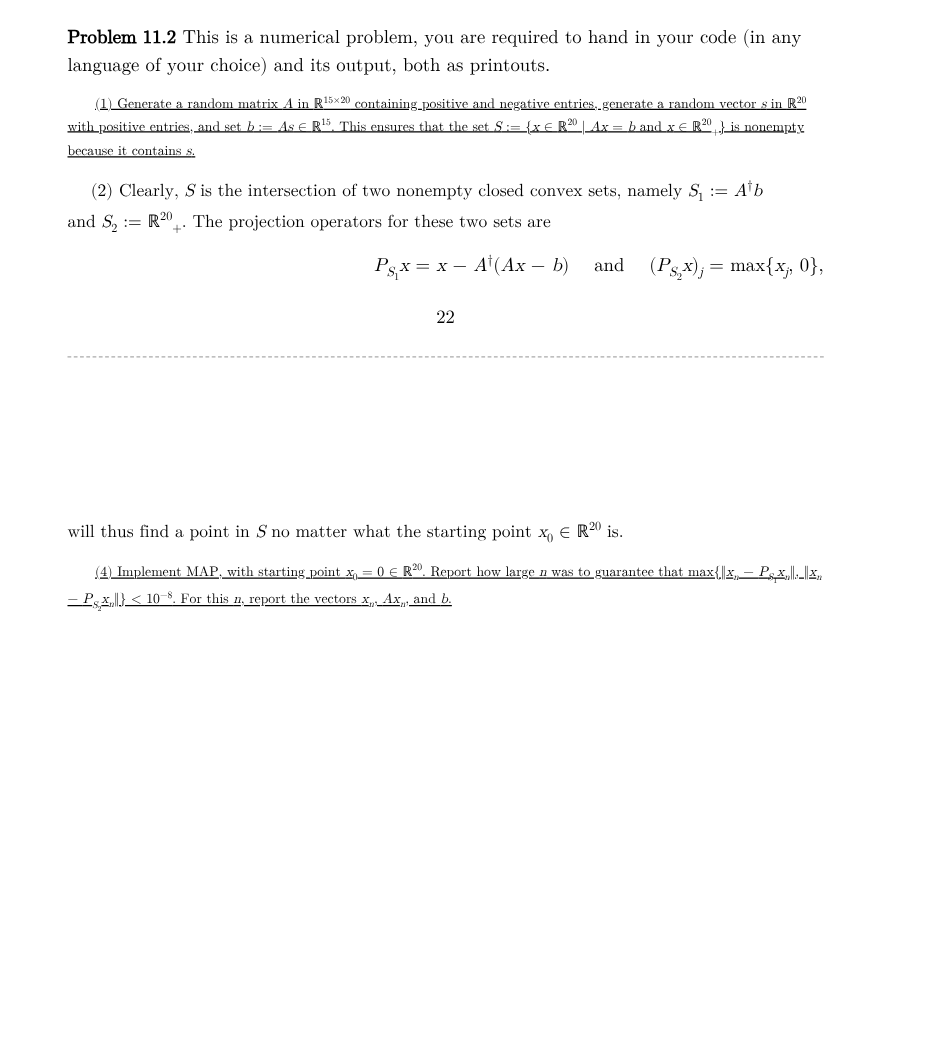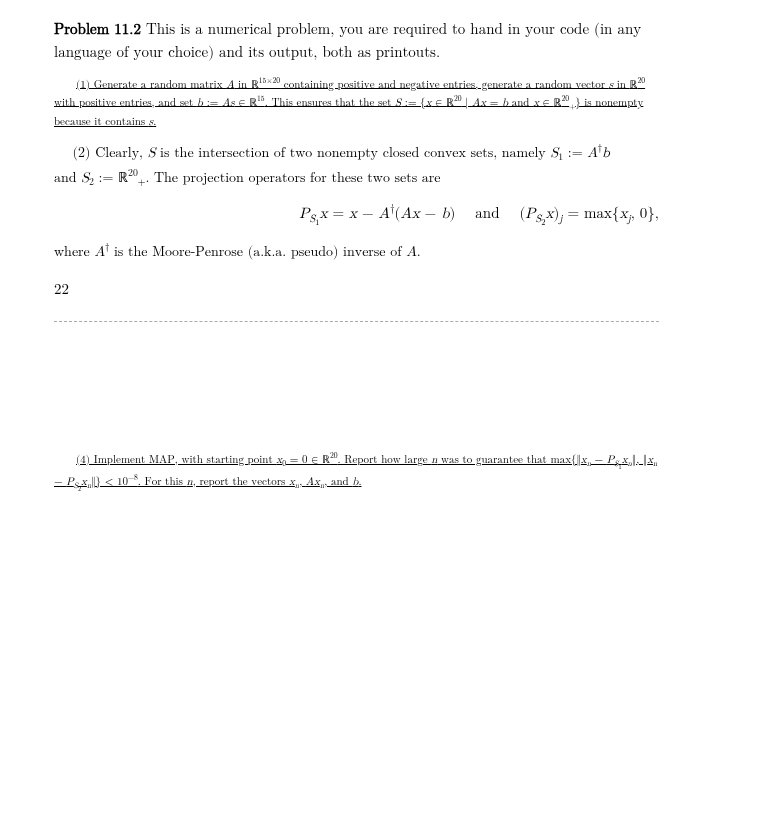--- a/index.html
+++ b/index.html
@@ -41,21 +41,21 @@
       font-size: 14px;
       line-height: 1.6;
       margin-bottom: 10px;
     }
     .math-display {
       text-align: right;
       margin: 12px 0;
       font-size: 15px;
     }
     .page-number {
-      text-align: left;
+      text-align: center;
       margin: 18px 0 12px 0;
       font-size: 15px;
     }
     .bottom-section {
       padding-top: 18px;
     }
     .middle-space {
       height: 110px;
     }
     sup {
@@ -108,34 +108,36 @@
     <div class="math-display">
       <span>
         <span class="mathit">P</span><sub><span class="mathit">S</span><sub style="font-size:0.8em;">1</sub></sub><span class="mathit">x</span>
         = <span class="mathit">x</span> − <span class="mathit">A</span><sup>†</sup>(<span class="mathit">Ax</span> − <span class="mathit">b</span>)
         &nbsp;&nbsp; and &nbsp;&nbsp;
         (<span class="mathit">P</span><sub><span class="mathit">S</span><sub style="font-size:0.8em;">2</sub></sub><span class="mathit">x</span>)<sub><span class="mathit">j</span></sub>
         = max{<span class="mathit">x</span><sub><span class="mathit">j</span></sub>, 0},
       </span>
     </div>
 
-    <div class="para-noindent">
-      where <span class="mathit">A</span><sup>†</sup> is the Moore-Penrose (a.k.a. pseudo) inverse of <span class="mathit">A</span>.
-    </div>
 
     <div class="page-number">22</div>
 
   </div>
 
   <div class="middle-space"></div>
 
   <div class="bottom-section">
 
 
 
+    <div class="para-noindent">
+      will thus find a point in <span class="mathit">S</span> no matter what the starting point
+      <span class="mathit">x</span><sub>0</sub> ∈
+      <span style="font-family:serif;">ℝ</span><sup>20</sup> is.
+    </div>
 
     <div class="para">
       (4) Implement MAP, with starting point
       <span class="mathit">x</span><sub>0</sub> = 0 ∈
       <span style="font-family:serif;">ℝ</span><sup>20</sup>.
       Report how large <span class="mathit">n</span> was to guarantee that
       max{‖<span class="mathit">x</span><sub><span class="mathit">n</span></sub> − <span class="mathit">P</span><sub><span class="mathit">S</span><sub style="font-size:0.8em;">1</sub></sub><span class="mathit">x</span><sub><span class="mathit">n</span></sub>‖,
       ‖<span class="mathit">x</span><sub><span class="mathit">n</span></sub> − <span class="mathit">P</span><sub><span class="mathit">S</span><sub style="font-size:0.8em;">2</sub></sub><span class="mathit">x</span><sub><span class="mathit">n</span></sub>‖}
       &lt; 10<sup>−8</sup>.
       For this <span class="mathit">n</span>, report the vectors

